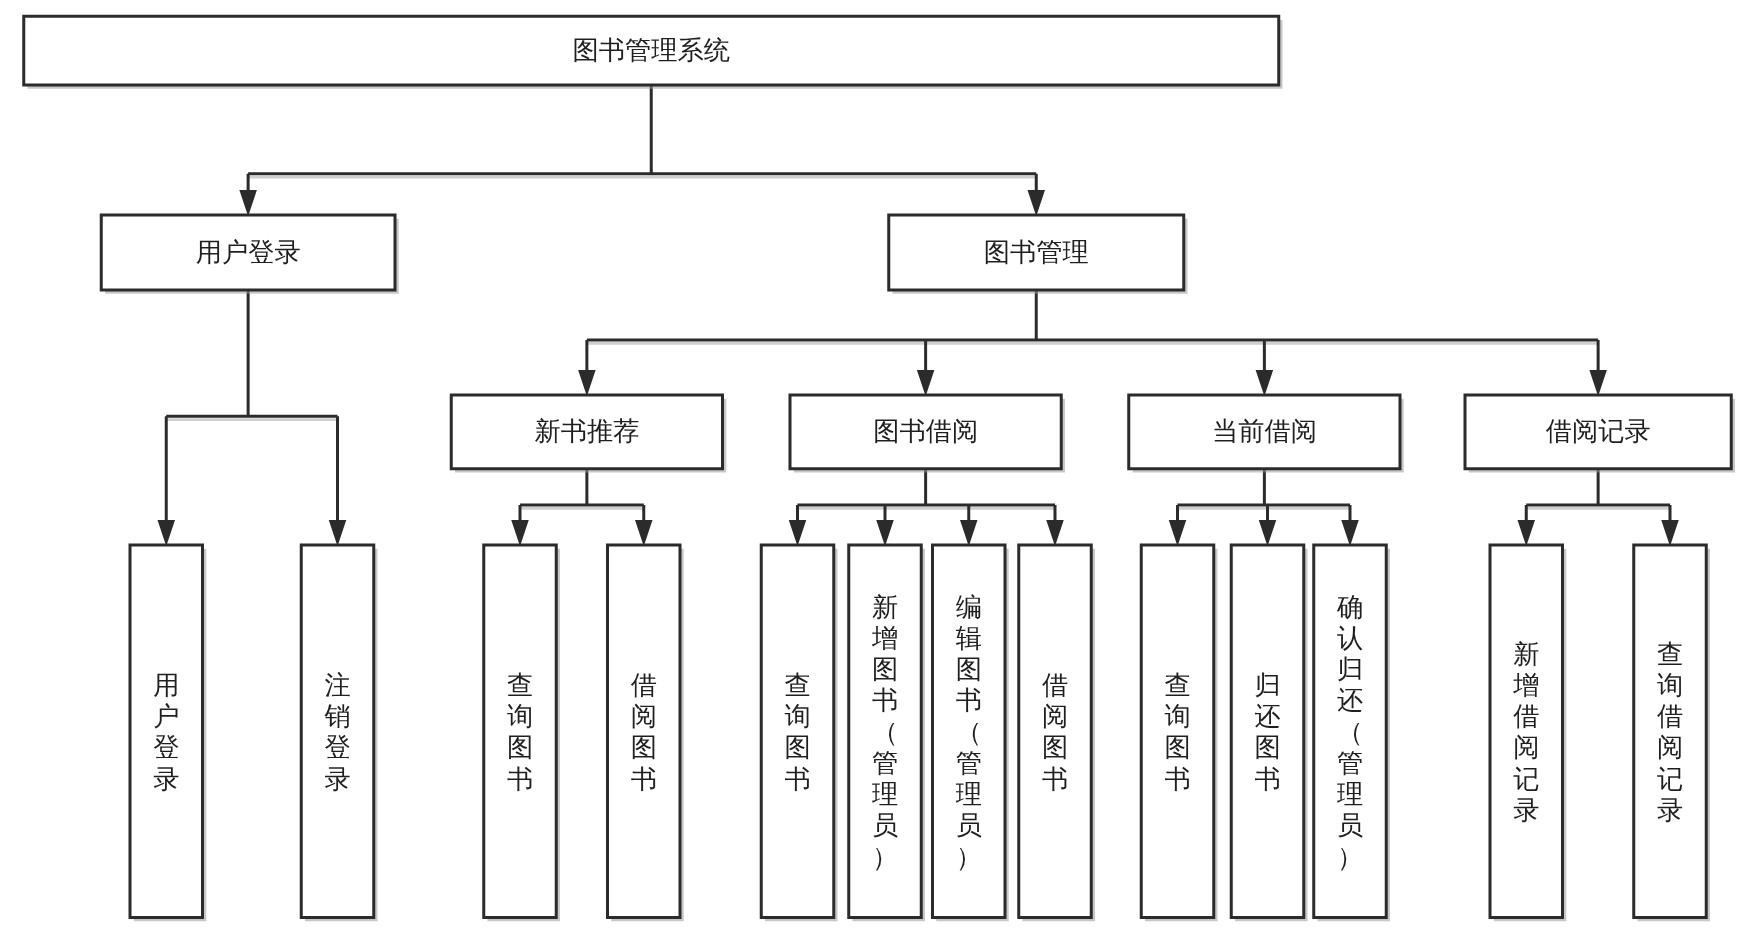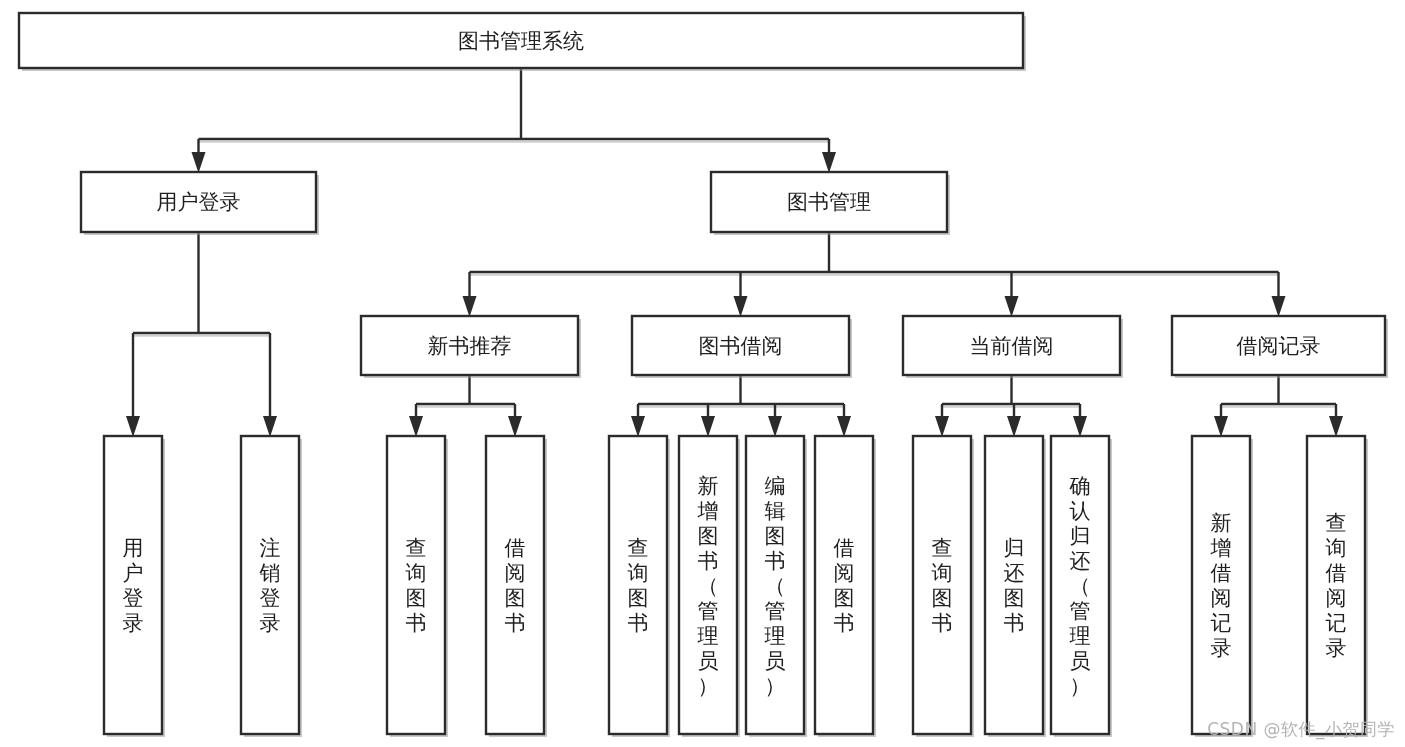--- a/index.html
+++ b/index.html
@@ -252,14 +252,13 @@
           <rect class="node-box" x="1192" y="436" width="58" height="298"></rect>
           <text class="node-label-v" x="1221" y="530"><tspan x="1221" dy="0">新</tspan><tspan x="1221" dy="25">增</tspan><tspan x="1221" dy="25">借</tspan><tspan x="1221" dy="25">阅</tspan><tspan x="1221" dy="25">记</tspan><tspan x="1221" dy="25">录</tspan></text>
         </g>
         <g>
           <rect class="node-shadow" x="1310" y="439" width="58" height="298"></rect>
           <rect class="node-box" x="1307" y="436" width="58" height="298"></rect>
           <text class="node-label-v" x="1336" y="530"><tspan x="1336" dy="0">查</tspan><tspan x="1336" dy="25">询</tspan><tspan x="1336" dy="25">借</tspan><tspan x="1336" dy="25">阅</tspan><tspan x="1336" dy="25">记</tspan><tspan x="1336" dy="25">录</tspan></text>
         </g>
       </g>
   </svg>
-  <div class="watermark-text">CSDN @软件_小贺同学</div>
 </div>
 
 </body></html>

